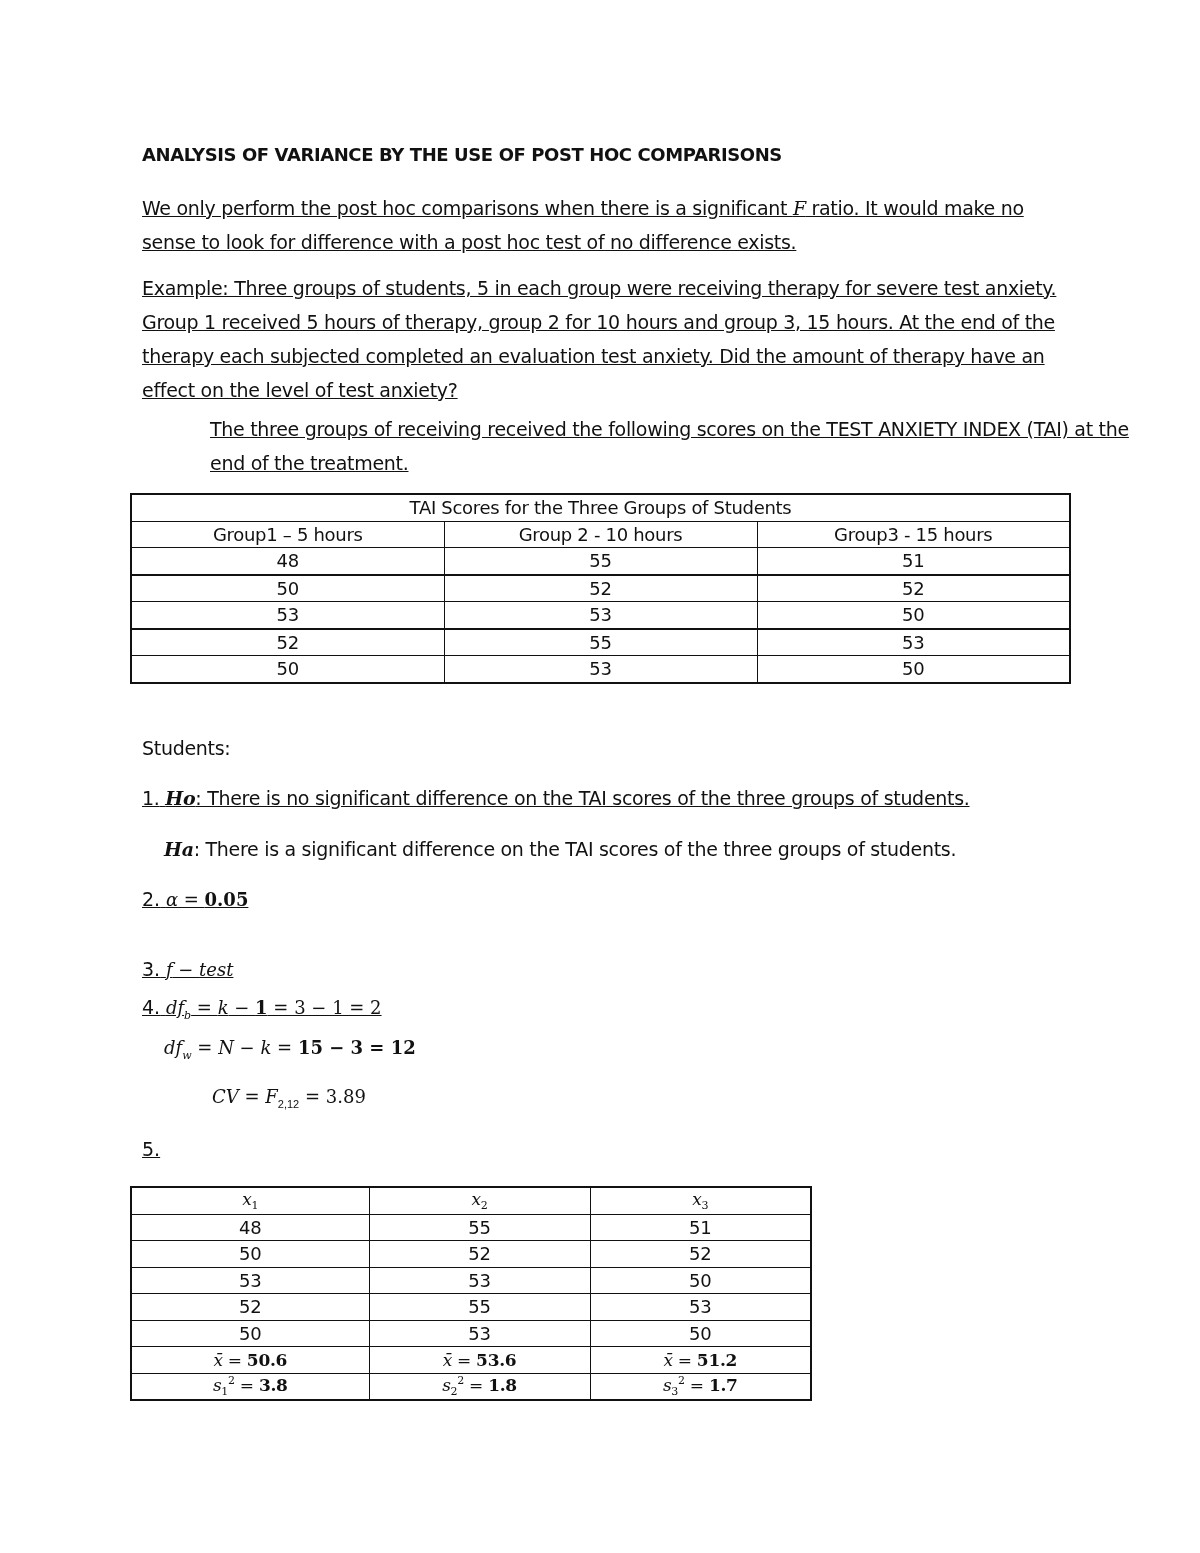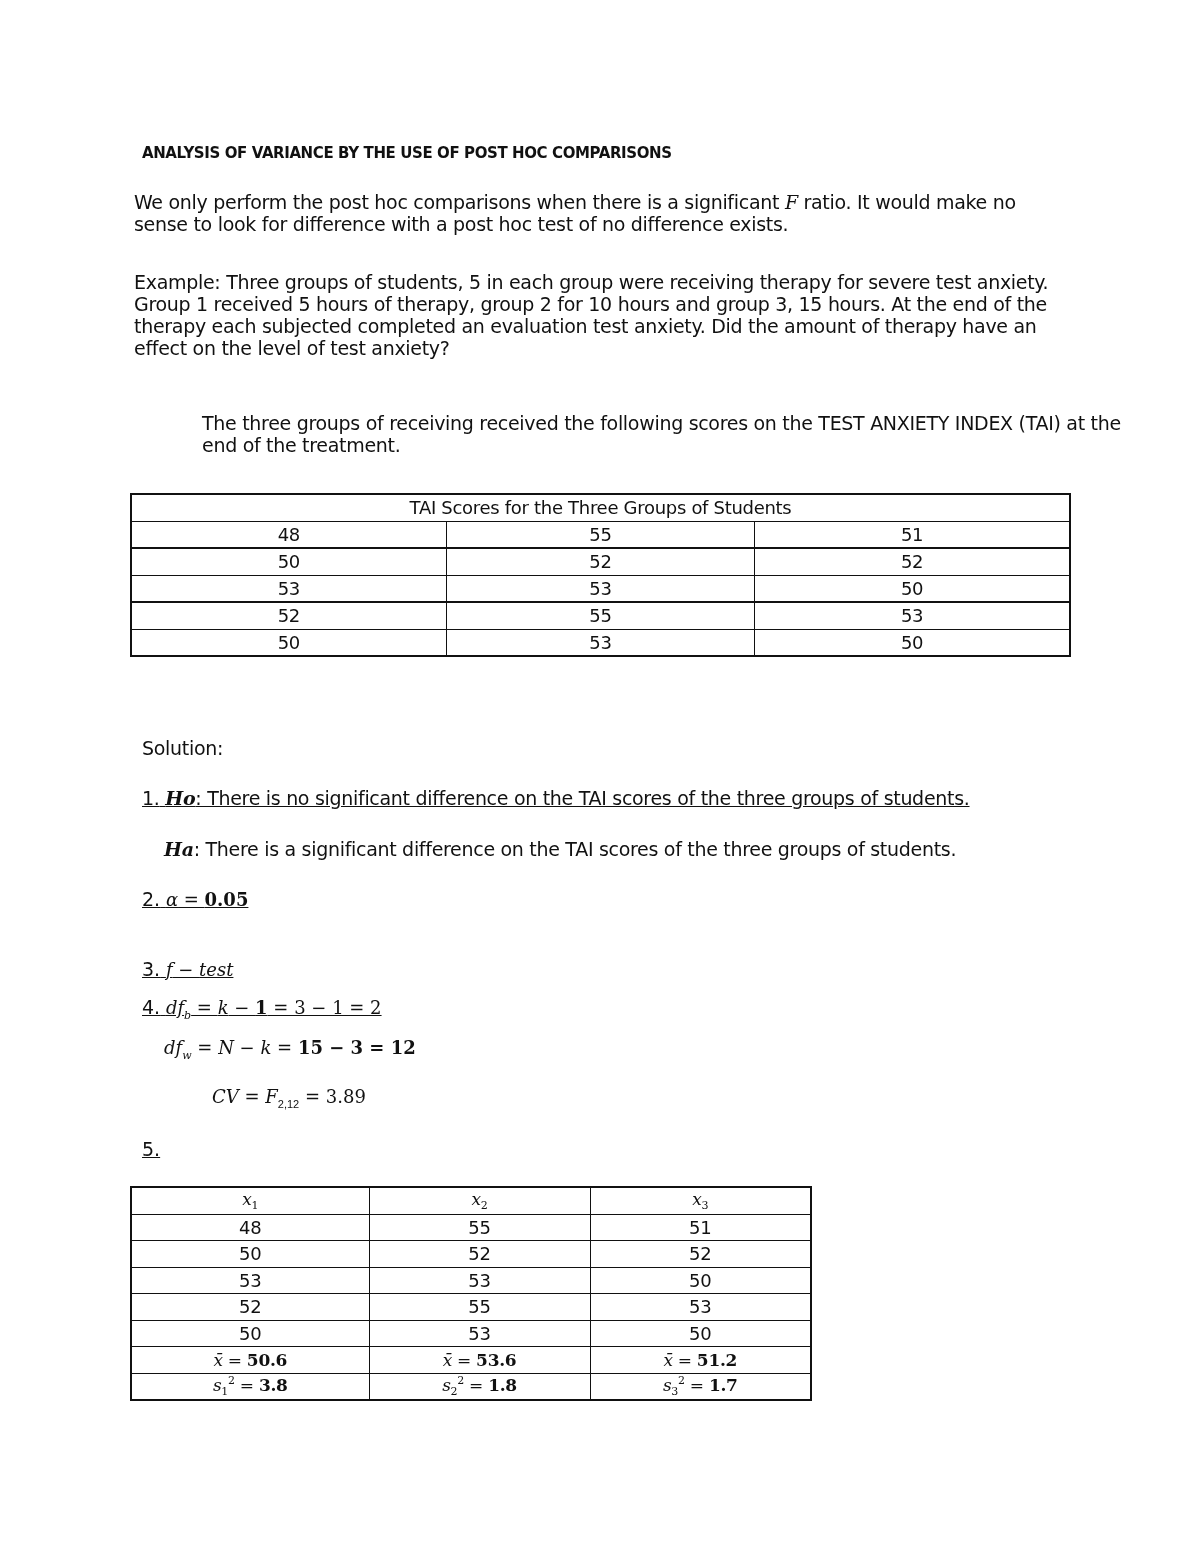--- a/index.html
+++ b/index.html
@@ -3,22 +3,22 @@
 <meta charset="utf-8">
 <style>
   html, body { margin: 0; padding: 0; background: #ffffff; }
   body { width: 1200px; height: 1553px; position: relative; overflow: hidden;
          font-family: "DejaVu Sans", sans-serif; color: #111; }
   .sans { font-family: "DejaVu Sans", sans-serif; font-size: 19px; letter-spacing: -0.3px; }
   .math { font-family: "DejaVu Serif", serif; font-style: italic; }
   .num { font-family: Liberation Sans, sans-serif; font-style: normal; }
   .abs { position: absolute; }
 
-  #title { left: 142px; top: 144px; font-size: 15px; font-weight: bold; letter-spacing: -0.4px; }
-  .para { left: 134px; width: 930px; line-height: 22px; }
+  #title { left: 142px; top: 144px; font-size: 18px; font-weight: bold; letter-spacing: -0.4px; }
+  .para { left: 142px; width: 930px; line-height: 34px; text-decoration: underline; }
   #p1 { top: 191px; }
   #p2 { top: 271px; }
   #p3 { top: 412px; }
   .indent { padding-left: 68px; }
 
   table.grid { position: absolute; border-collapse: collapse; border-radius: 9px; }
   table.grid td { border: 1.5px solid #111; text-align: center; padding: 0; height: 25px;
                   font-family: "DejaVu Sans", sans-serif; font-size: 18px; letter-spacing: -0.3px; }
   #tai { left: 130px; top: 493px; width: 941px; border: 2px solid #111; }
   #tai td { height: 25.5px; }
@@ -55,20 +55,25 @@
 <div class="abs para sans" id="p2">Example: Three groups of students, 5 in each group were receiving therapy for severe test anxiety. Group 1 received 5 hours of therapy, group 2 for 10 hours and group 3, 15 hours. At the end of the therapy each subjected completed an evaluation test anxiety. Did the amount of therapy have an effect on the level of test anxiety?</div>
 
 <div class="abs para sans indent" id="p3" style="text-indent:0"><span>The three groups of receiving received the following scores on the TEST ANXIETY INDEX (TAI) at the end of the treatment.</span></div>
 
 <table class="grid" id="tai">
   <tbody>
       <tr>
     <td colspan="3">TAI Scores for the Three Groups of Students</td>
   </tr>
   <tr>
+    <td style="width:33.3%">Group1 – 5 hours</td>
+    <td style="width:33.3%">Group 2 -  10 hours</td>
+    <td style="width:33.3%">Group3 -   15 hours</td>
+  </tr>
+  <tr>
     <td>48</td>
     <td>55</td>
     <td>51</td>
   </tr>
   <tr class="thick-top">
     <td>50</td>
     <td>52</td>
     <td>52</td>
   </tr>
   <tr>
@@ -82,21 +87,21 @@
     <td>53</td>
   </tr>
   <tr>
     <td>50</td>
     <td>53</td>
     <td>50</td>
   </tr>
 </tbody>
   </table>
 
-<div class="abs sans" id="solution-label">Solution:</div>
+<div class="abs sans" id="solution-label">Students:</div>
 
 <div class="abs step sans" id="s1"><span>1.</span> <span class="math" style="font-weight:bold">Ho</span><span>: There is no significant difference on the TAI scores of the three groups of students.</span></div>
 
 <div class="abs sans" id="s1b"><span class="math" style="font-weight:bold">Ha</span><span>: There is a significant difference on the TAI scores of the three groups of students.</span></div>
 
 <div class="abs step mathline" id="s2"><span class="lead">2.</span> <i>α</i><span> = </span><span class="n">0.05</span></div>
 
 <div class="abs step mathline" id="s3"><span class="lead">3.</span> <i>f</i><span> − </span><i>test</i></div>
 
 <div class="abs step mathline" id="s4"><span class="lead">4.</span> <i>df</i><sub class="math">b</sub> = <i>k</i> − <b>1</b><span> = 3 − 1 = 2</span></div>

